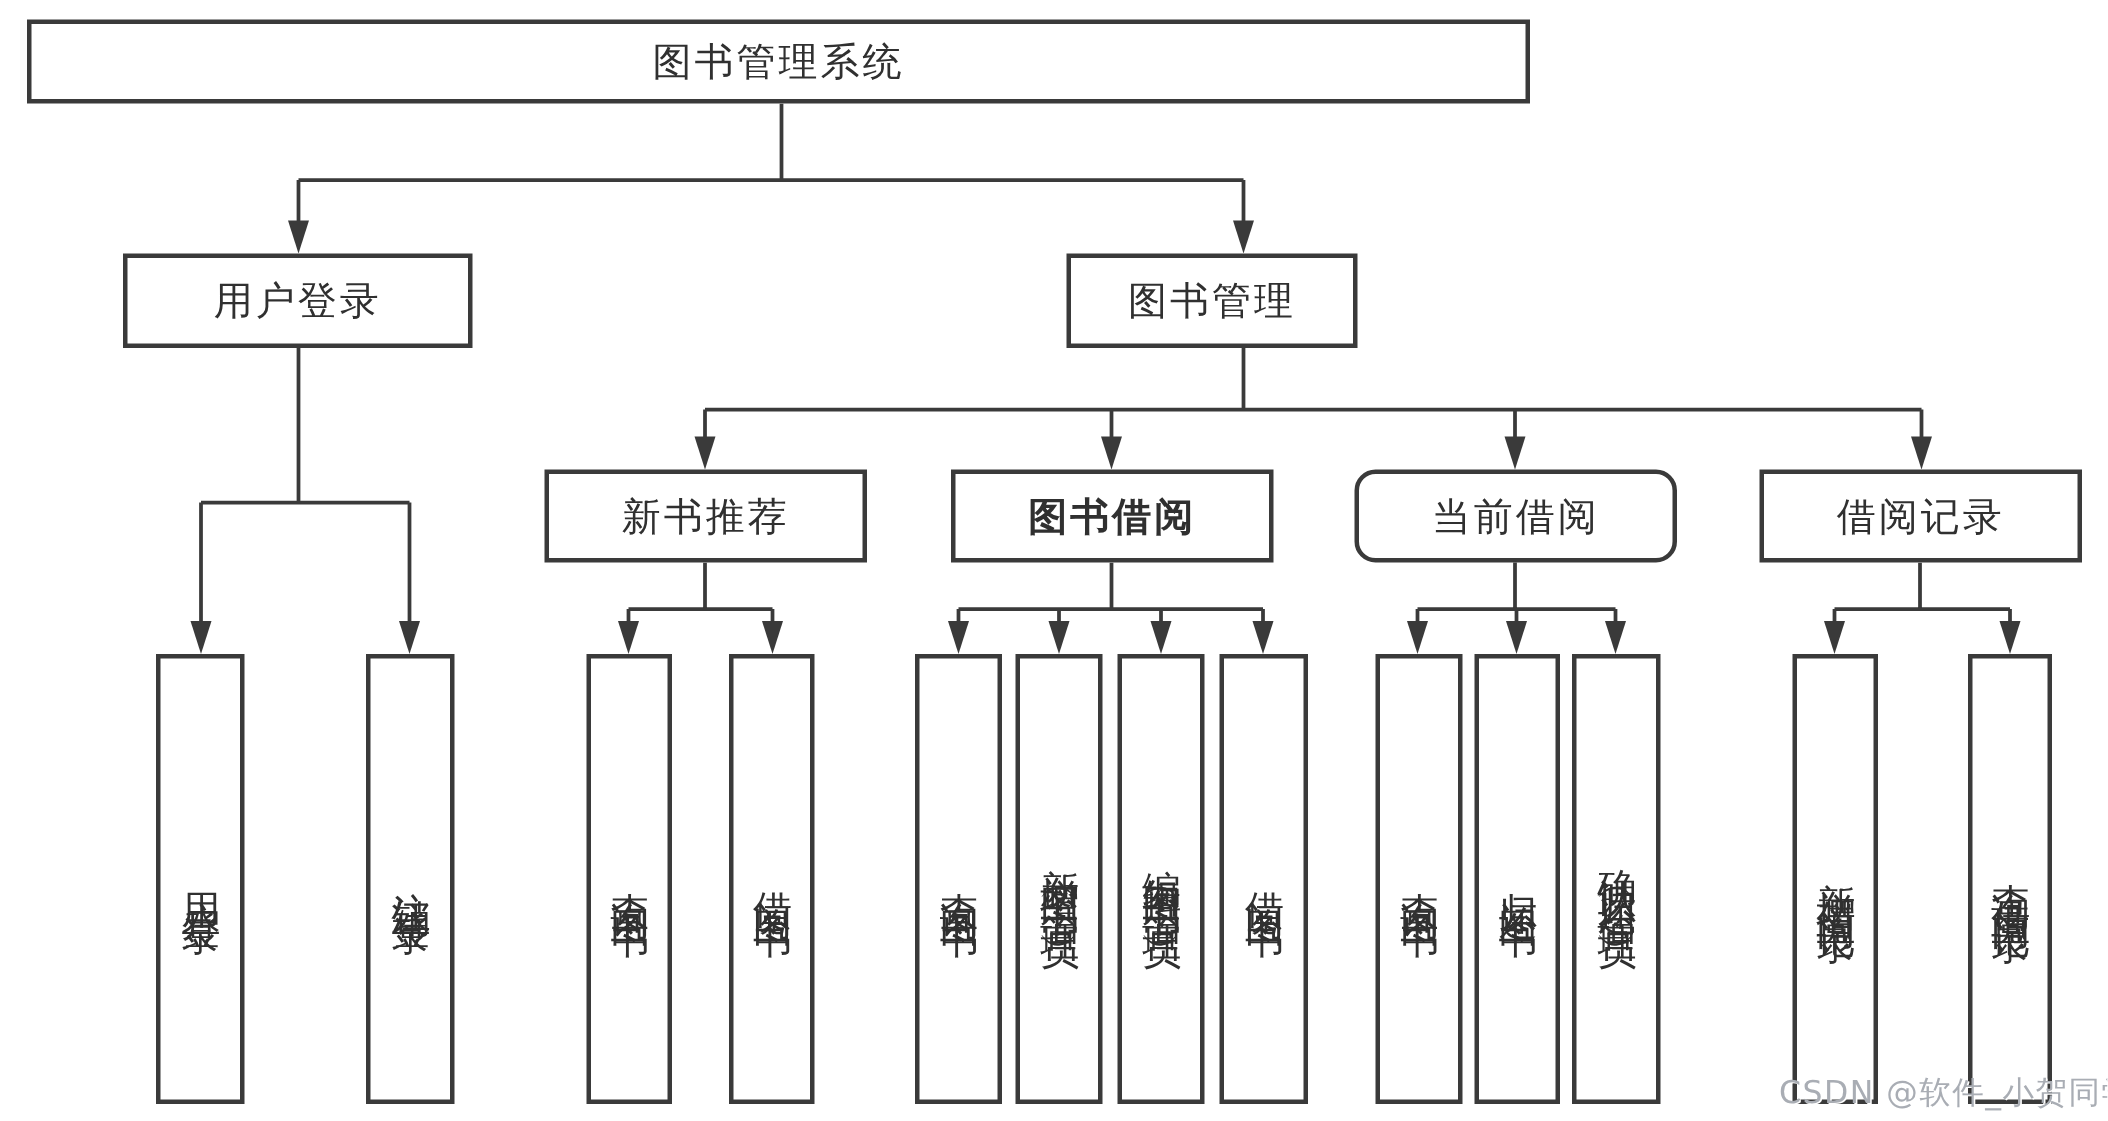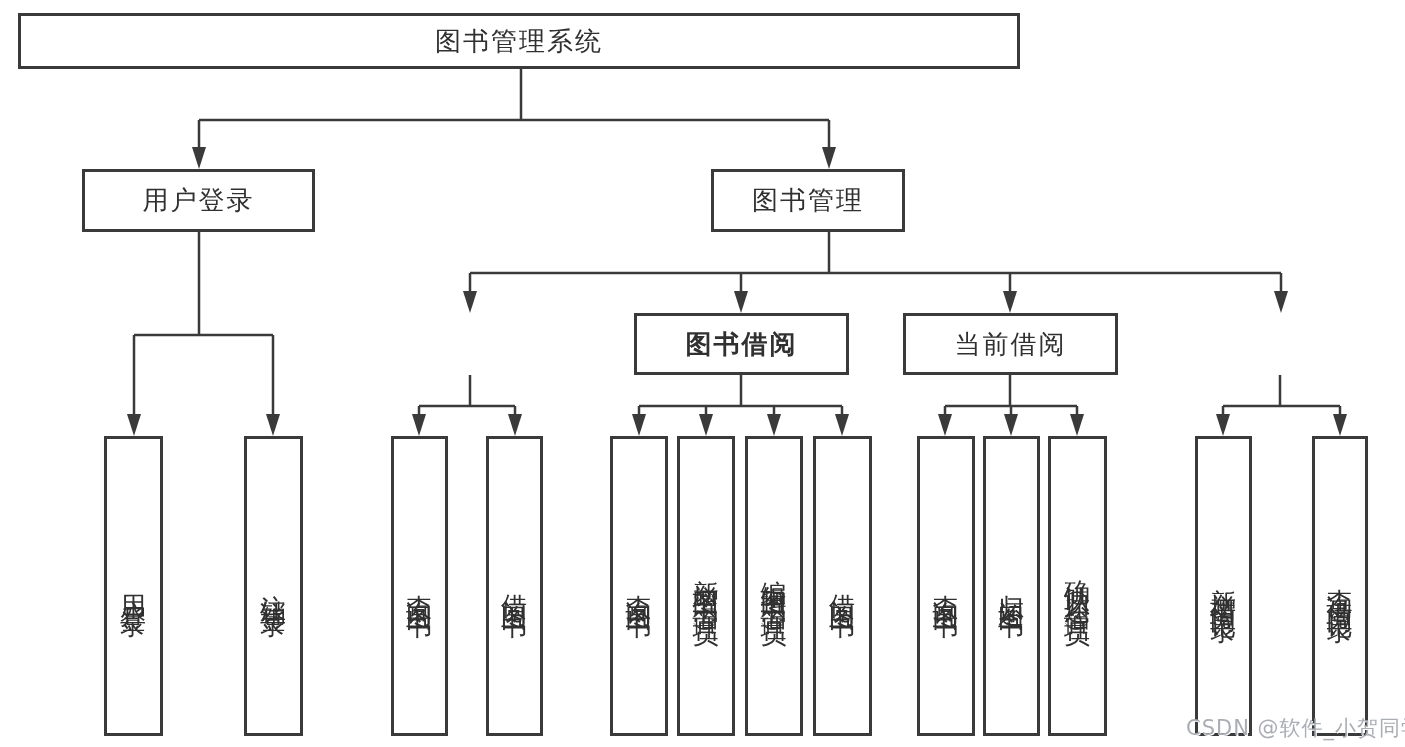--- a/index.html
+++ b/index.html
@@ -84,22 +84,24 @@
       <polygon points="1216,414 1230,414 1223,436"></polygon>
       <polygon points="1333,414 1347,414 1340,436"></polygon>
     </g>
   </svg>
 
   <div class="node" style="left:18px;top:13px;width:1002px;height:56px;">图书管理系统</div>
 
   <div class="node" style="left:82px;top:169px;width:233px;height:63px;">用户登录</div>
   <div class="node" style="left:711px;top:169px;width:194px;height:63px;">图书管理</div>
 
+  <div class="node" style="left:363px;top:313px;width:215px;height:62px;">新书推荐</div>
   <div class="node" style="left:634px;top:313px;width:215px;height:62px;font-weight:bold;">图书借阅</div>
-  <div class="node" style="left:903px;top:313px;width:215px;height:62px;">当前借阅</div>
+  <div class="node" style="left:903px;top:313px;width:215px;height:62px;border-radius:14px;">当前借阅</div>
+  <div class="node" style="left:1173px;top:313px;width:215px;height:62px;">借阅记录</div>
 
   <div class="node leaf" style="left:104px;top:436px;width:59px;height:300px;">
     <span class="vtext">用户登录</span>
   </div>
   <div class="node leaf" style="left:244px;top:436px;width:59px;height:300px;">
     <span class="vtext">注销登录</span>
   </div>
 
   <div class="node leaf" style="left:391px;top:436px;width:57px;height:300px;">
     <span class="vtext">查询图书</span>

